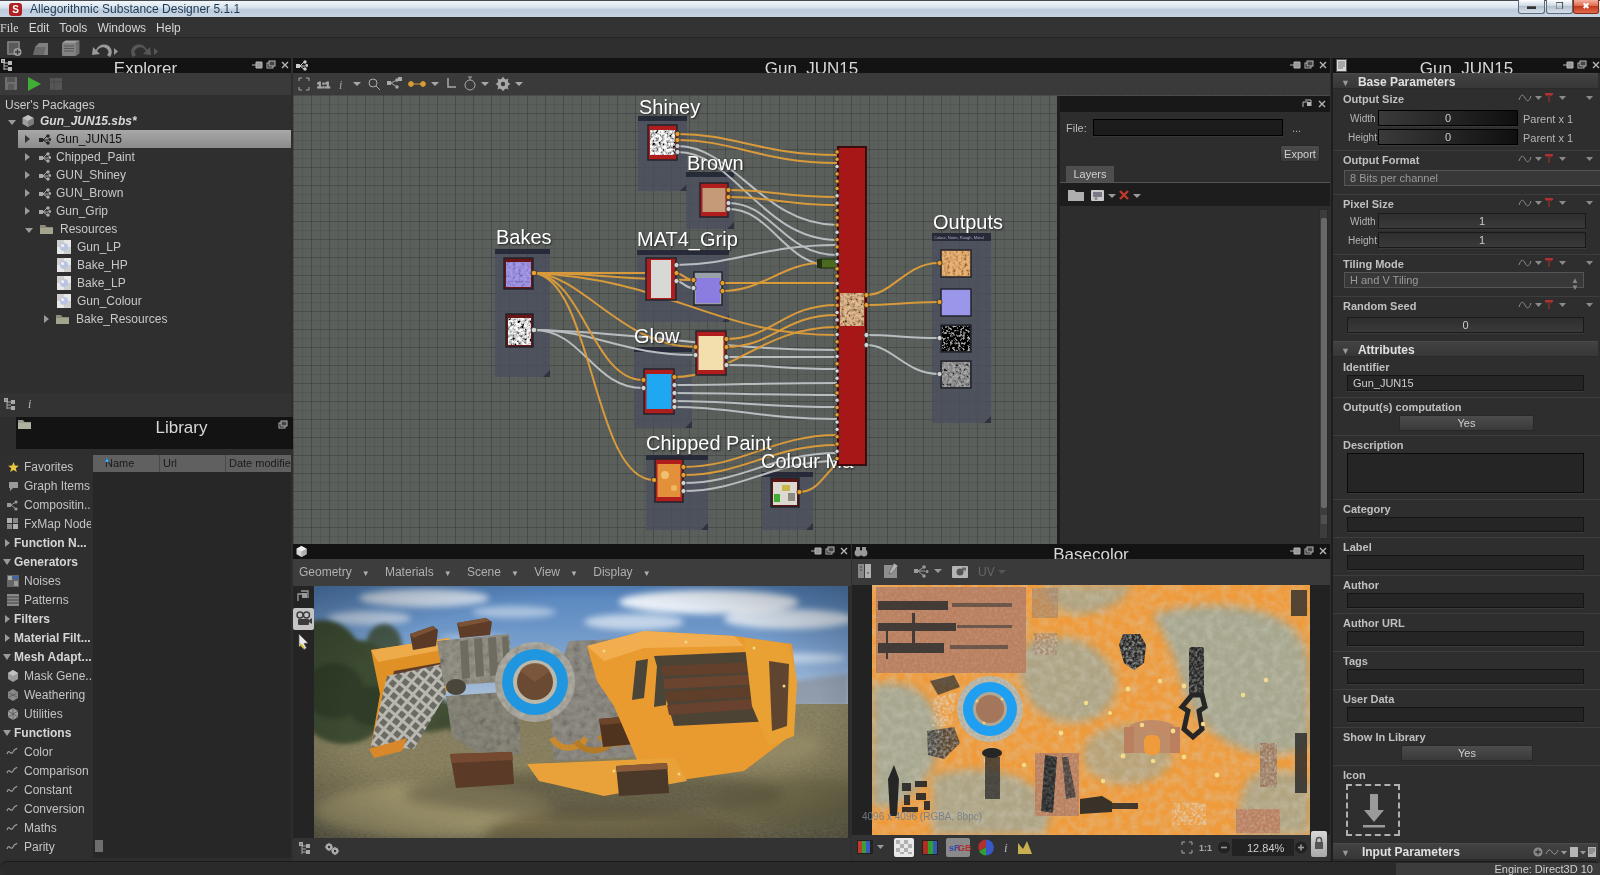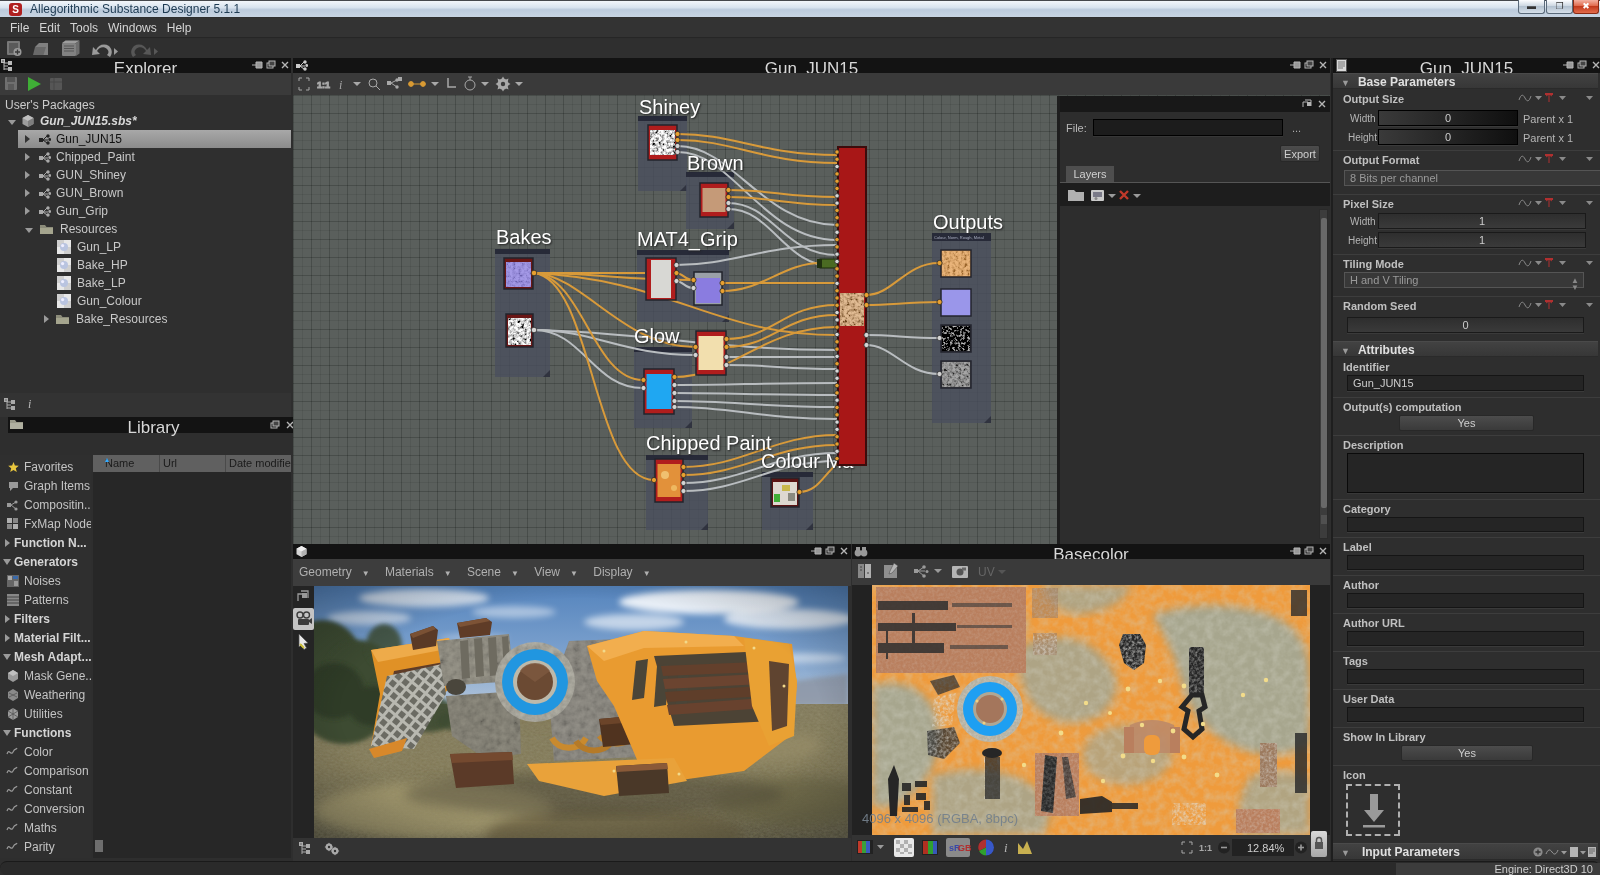--- a/index.html
+++ b/index.html
@@ -18,21 +18,21 @@
 .winbtn { position:absolute; top:0; height:14px; border:1px solid #5a6a7a; border-top:none;
   border-radius:0 0 3px 3px; background:linear-gradient(#fdfeff, #cdd8e2 45%, #b4c2d0 50%, #d6e0ea);
   color:#333; font-size:9px; text-align:center; line-height:13px; }
 #btnmin { left:1518px; width:27px; }
 #btnmax { left:1546px; width:27px; }
 #btnclose { left:1573px; width:26px; background:linear-gradient(#f3b1a2, #e06a4d 45%, #c23a1d 50%, #e26b4b); color:#fff; border-color:#8a2a14; }
 
 
 #menubar { left:0; top:18px; width:1600px; height:20px; background:#333333; border-bottom:1px solid #262626; }
 #menubar span { display:inline-block; margin-left:10px; font-size:12px; color:#d5d5d5; line-height:20px; }
-#menubar span:first-child { margin-left:10px; }
+#menubar span:first-child { margin-left:0;font-family:Liberation Serif, serif; }
 
 
 #maintoolbar { left:0; top:39px; width:1600px; height:19px; background:#2f2f2f; }
 
 
 .phdr { position:absolute; background:#131313; color:#d8d8d8; font-size:17px; }
 .phdr .t { position:absolute; width:100%; text-align:center; top:1px; }
 .ptool { position:absolute; background:#3a3a3a; }
 
 
@@ -309,21 +309,21 @@
         <g stroke="#aaa" fill="none">
           <path d="M3 2v9M3 4h4M3 7h4M3 10h4"></path>
           <rect x="7.5" y="2.5" width="3" height="3" fill="#aaa"></rect>
           <rect x="7.5" y="8.5" width="3" height="3" fill="#aaa"></rect>
           <rect x="0.5" y="0.5" width="3" height="3" fill="#888"></rect>
         </g>
       </svg>
     <span style="position:absolute;left:28px;top:4px;color:#bbb;font-size:12px;font-style:italic;font-family:'Liberation Serif',serif;">i</span>
   </div>
 
-  <div class="phdr" style="left:8px;top:417px;width:291px;height:16px;">
+  <div class="phdr" style="left:16px;top:417px;width:291px;height:32px;padding-left:20px;">
     <div class="t">Library</div>
     <svg class="icon" style="left:2px;top:2px" width="14" height="11" viewBox="0 0 14 11">
         <path d="M0 1h5l1.5 2H13v7H0z" fill="#9a9a8a"></path>
         <path d="M0 4h13v6H0z" fill="#b0b0a0"></path>
       </svg>
     <svg class="icon" style="left:262px;top:3px" width="26" height="11" viewBox="0 0 26 11">
         <g fill="#b5b5b5">
           <rect x="1" y="3" width="6" height="5" fill="none" stroke="#b5b5b5"></rect>
           <rect x="3" y="1" width="6" height="5" fill="#444" stroke="#b5b5b5"></rect>
           <path d="M17 2l6 6M23 2l-6 6" stroke="#b5b5b5" stroke-width="1.4"></path>
@@ -1300,21 +1300,21 @@
             <circle cx="152" cy="180" r="2.2"></circle>
           <circle cx="345" cy="190" r="2.4"></circle>
             <circle cx="371" cy="110" r="2.2"></circle>
             <circle cx="394" cy="95" r="2.2"></circle>
           <circle cx="214" cy="118" r="2.2"></circle>
             <circle cx="238" cy="128" r="2"></circle>
         </g>
 
       </svg>
     </div>
-    <div style="position:absolute;left:10px;top:252px;font-size:13px;color:#74808c;opacity:0.92;">4096 x 4096 (RGBA, 8bpc)</div>
+    <div style="position:absolute;left:10px;top:252px;font-size:10px;color:#74808c;opacity:0.92;">4096 x 4096 (RGBA, 8bpc)</div>
     <div style="position:absolute;left:0;top:276px;width:478px;height:26px;background:#333;">
       <svg width="478" height="26" viewBox="0 0 478 26">
         <g>
           <rect x="5" y="5" width="16" height="14" fill="#222"></rect>
           <rect x="6" y="6" width="4" height="12" fill="#c03a2a"></rect>
             <rect x="10" y="6" width="4" height="12" fill="#3aa03a"></rect>
             <rect x="14" y="6" width="4" height="12" fill="#3a5ac0"></rect>
           <path d="M25 10l3.5 4 3.5-4z" fill="#9a9a9a"></path>
           <g>
               <rect x="42" y="3" width="20" height="19" rx="2" fill="#e8e8e8"></rect>

